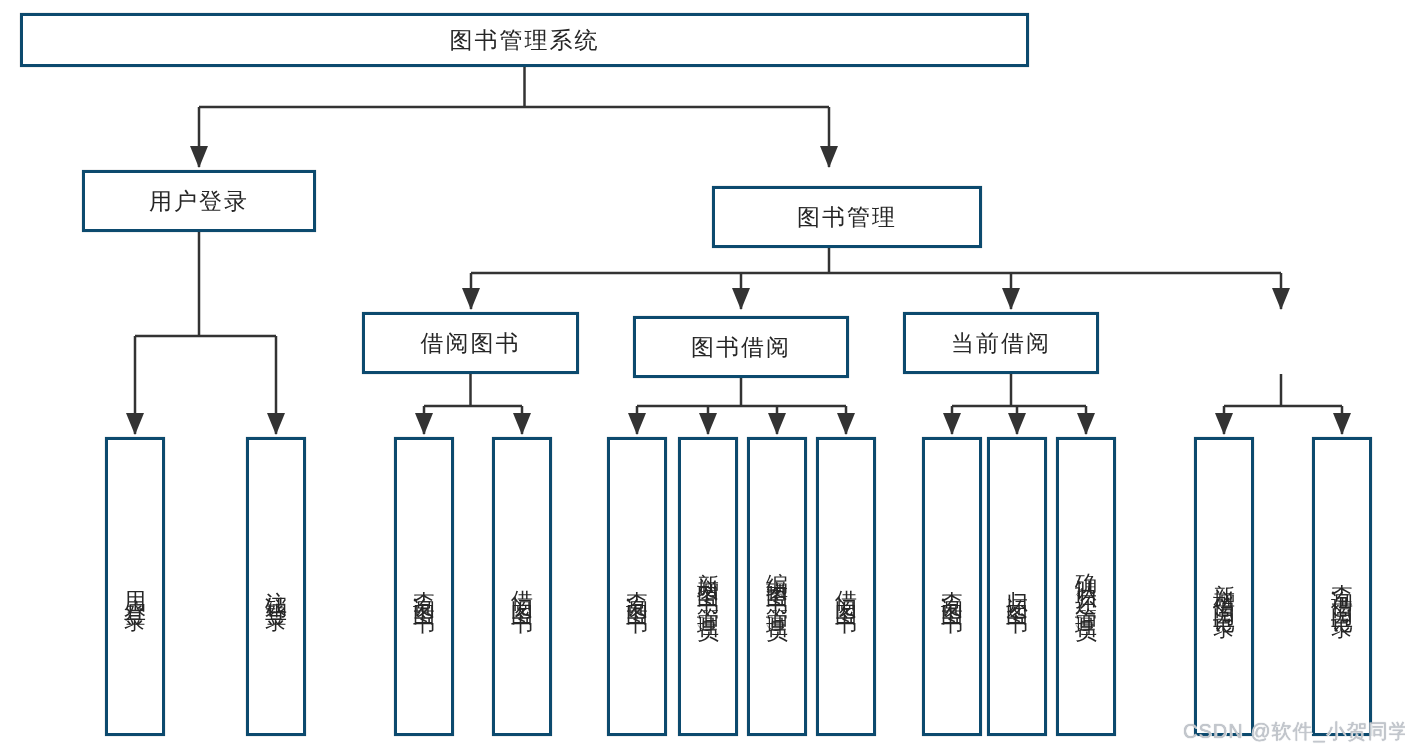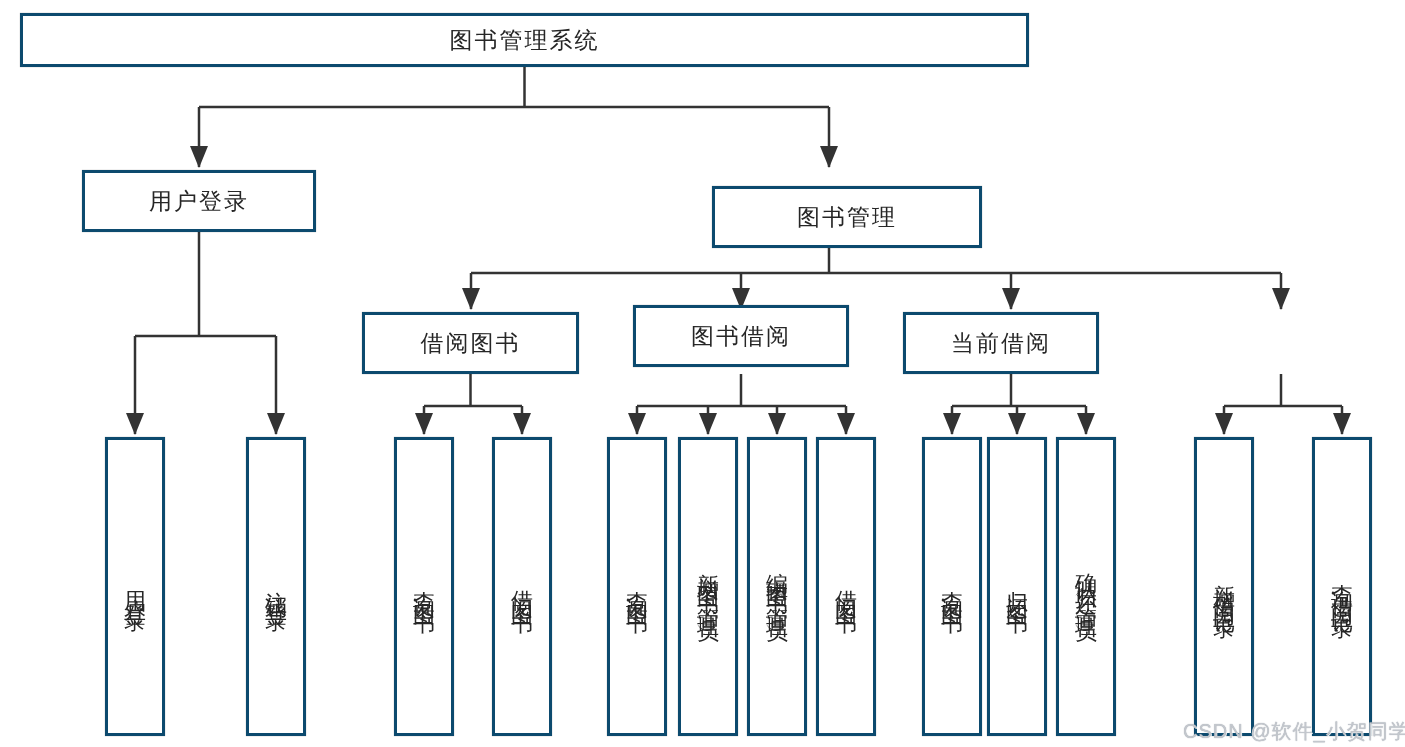--- a/index.html
+++ b/index.html
@@ -39,21 +39,21 @@
     line-height: 1;
     white-space: nowrap;
   }
   
   .n-root  { left: 20px;   top: 13px;  width: 1009px; height: 54px; }
   
   .n-l2a   { left: 82px;   top: 170px; width: 234px;  height: 62px; }
   .n-l2b   { left: 712px;  top: 186px; width: 270px;  height: 62px; }
   
   .n-l3a   { left: 362px;  top: 312px; width: 217px;  height: 62px; }
-  .n-l3b   { left: 633px;  top: 305px; width: 216px;  height: 62px; }
+  .n-l3b   { left: 633px;  top: 316px; width: 216px;  height: 62px; }
   .n-l3c   { left: 903px;  top: 312px; width: 196px;  height: 62px; }
   .n-l3d   { left: 1173px; top: 312px; width: 216px;  height: 62px; }
   
   .leaf       { top: 437px; width: 60px; height: 299px; }
   .n-lf1  { left: 105px; }
   .n-lf2  { left: 246px; }
   .n-lf3  { left: 394px; }
   .n-lf4  { left: 492px; }
   .n-lf5  { left: 607px; }
   .n-lf6  { left: 678px; }

